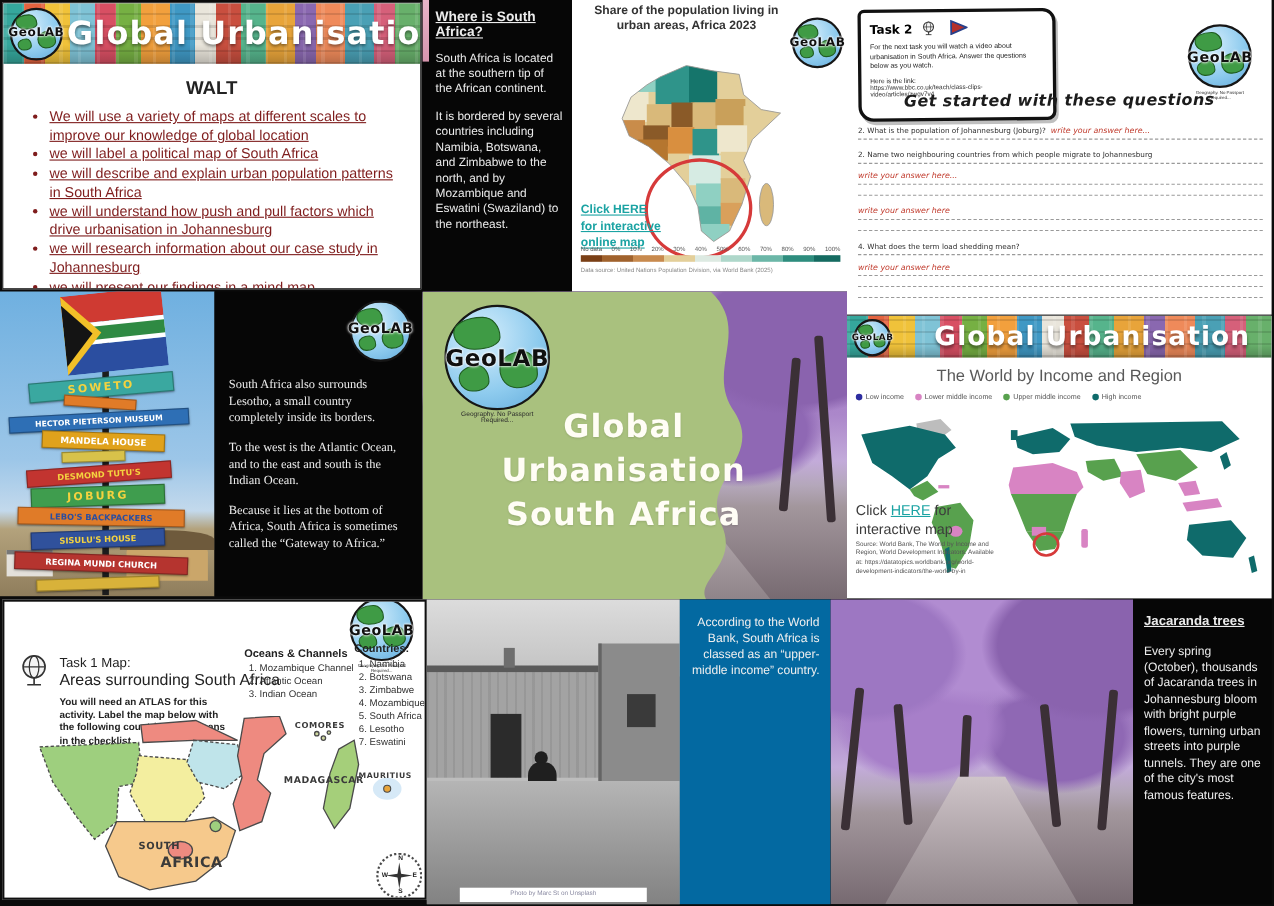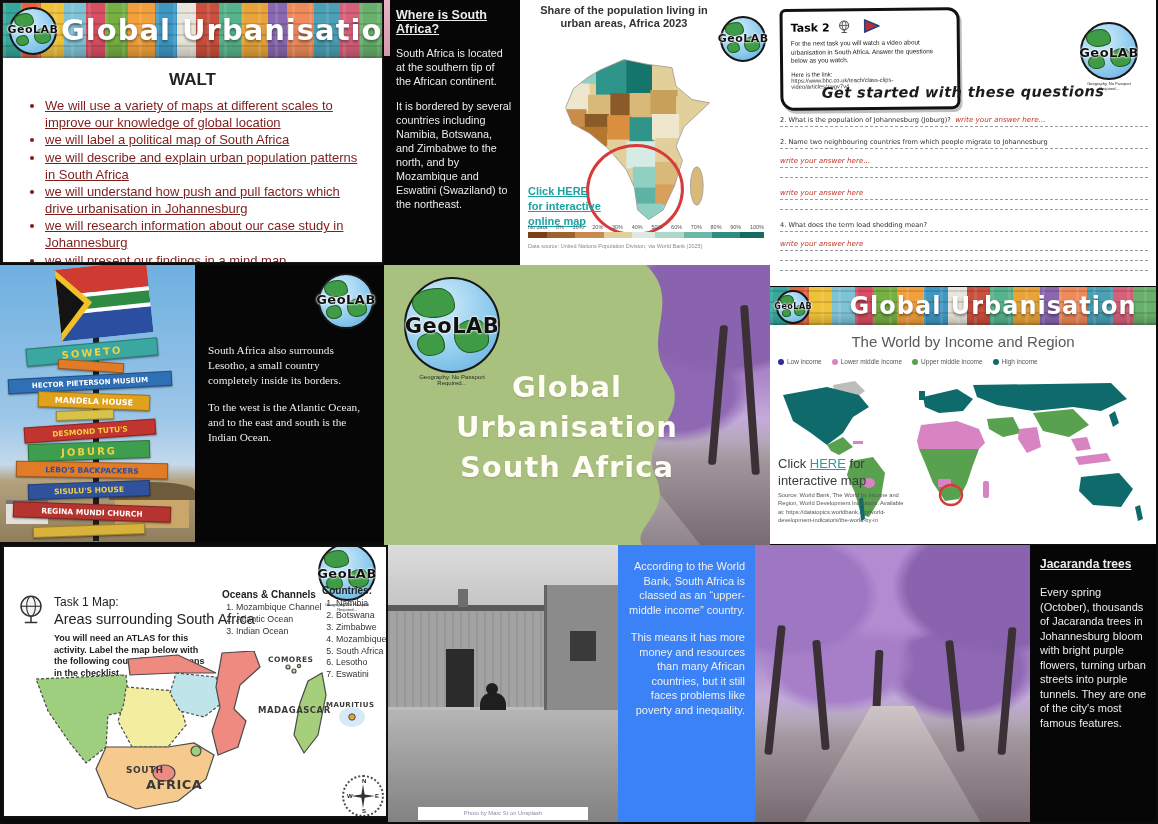--- a/index.html
+++ b/index.html
@@ -175,21 +175,21 @@
   #tileJ .rwin { position:absolute; right:22px; top:86px; width:26px; height:30px; background:#3a3a3a; }
   #tileJ .door { position:absolute; left:58px; top:104px; width:28px; height:58px; background:#2b2b2b; }
   #tileJ .person-head { position:absolute; left:98px; top:138px; width:12px; height:12px; border-radius:50%; background:#1f1f1f; }
   #tileJ .person-body { position:absolute; left:92px; top:148px; width:26px; height:30px; border-radius:40% 40% 30% 30%; background:#1f1f1f; }
   #tileJ .ground { position:absolute; left:0; bottom:0; width:100%; height:112px;
     background:linear-gradient(180deg,#b5b5b5,#828282); }
   #tileJ .caption { position:absolute; left:30px; bottom:2px; width:170px; height:13px; background:#fff;
     font-size:5.8px; color:#8a8aa2; text-align:center; line-height:13px; }
 
   
-  #tileK { left:618px; top:545px; width:137px; height:277px; background:#3b82f6; color:#efefef; }
+  #tileK { left:618px; top:545px; width:137px; height:277px; background:#0369a1; color:#efefef; }
   #tileK .inner { padding:14px 10px 0 8px; text-align:right; }
   #tileK p { font-size:11px; line-height:1.32; margin-bottom:13px; }
 
   
   #tileL { left:755px; top:545px; width:275px; height:277px; }
 
   
   #tileM { left:1030px; top:545px; width:126px; height:277px; background:#060606; color:#ececec; }
   #tileM .inner { padding:12px 4px 0 10px; }
   #tileM h3 { font-size:12px; font-weight:bold; text-decoration:underline; margin-bottom:14px; }
@@ -380,20 +380,21 @@
     <div class="globe">
         <i class="c1"></i>
         <i class="c2"></i>
         <i class="c3"></i>
       </div>
     <span class="brand">GeoLAB</span>
   </div>
   <div class="inner">
     <p>South Africa also surrounds Lesotho, a small country completely inside its borders.</p>
     <p>To the west is the Atlantic Ocean, and to the east and south is the Indian Ocean.</p>
+    <p>Because it lies at the bottom of Africa, South Africa is sometimes called the “Gateway to Africa.”</p>
   </div>
 </div>
 
 <div class="tile" id="tileG">
   <div class="jacaranda">
     <div class="trunk" style="left:330px; top:60px; height:140px; transform:rotate(5deg);"></div>
     <div class="trunk" style="left:362px; top:40px; height:170px; transform:rotate(-4deg);"></div>
     <div class="road"></div>
   </div>
   <svg class="blob" width="386" height="280" viewBox="0 0 386 280">
@@ -552,21 +553,20 @@
   <div class="door"></div>
   <div class="person-head"></div>
   <div class="person-body"></div>
   <div class="ground"></div>
   <div class="caption">Photo by Marc St on Unsplash</div>
 </div>
 
 <div class="tile" id="tileK">
   <div class="inner">
     <p>According to the World Bank, South Africa is classed as an “upper-middle income” country.</p>
-    <p>This means it has more money and resources than many African countries, but it still faces problems like poverty and inequality.</p>
   </div>
 </div>
 
 <div class="tile" id="tileL">
   <div class="jacaranda">
     <div class="trunk" style="left:16px; top:80px; height:130px; transform:rotate(6deg);"></div>
     <div class="trunk" style="left:62px; top:95px; height:110px; transform:rotate(-5deg);"></div>
     <div class="trunk" style="left:118px; top:105px; height:95px; transform:rotate(3deg);"></div>
     <div class="trunk" style="left:196px; top:95px; height:112px; transform:rotate(-6deg);"></div>
     <div class="trunk" style="left:248px; top:82px; height:128px; transform:rotate(5deg);"></div>

